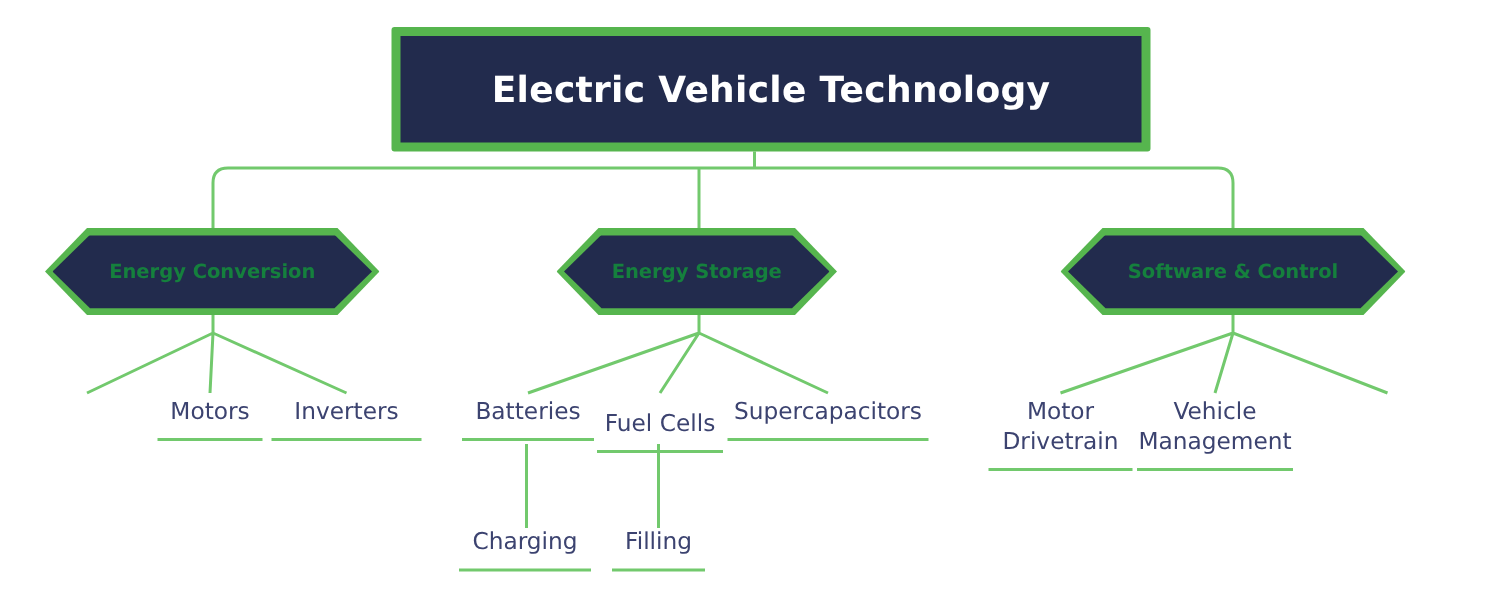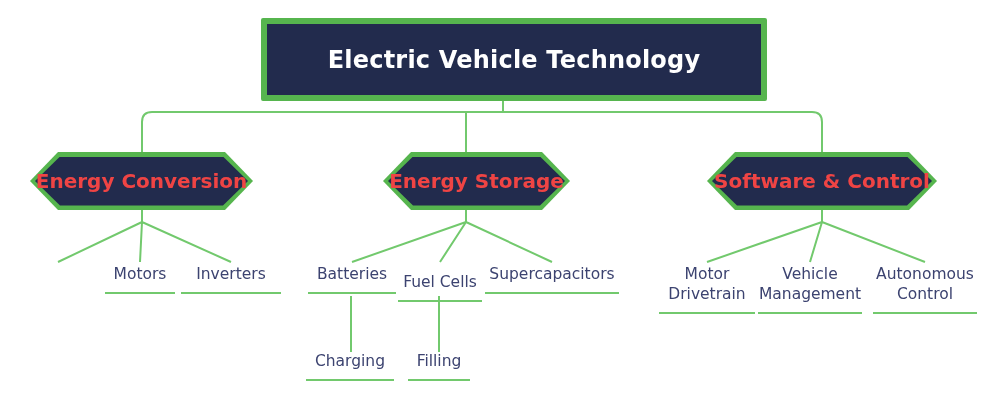--- a/index.html
+++ b/index.html
@@ -36,21 +36,21 @@
   .hex .shape{
     position:absolute;inset:0;background:var(--green-border);
     clip-path:polygon(0 50%,28px 0,calc(100% - 28px) 0,100% 50%,calc(100% - 28px) 100%,28px 100%);
   }
   .hex .shape-inner{
     position:absolute;inset:4.5px 5px;background:var(--navy);
     clip-path:polygon(0 50%,25px 0,calc(100% - 25px) 0,100% 50%,calc(100% - 25px) 100%,25px 100%);
   }
   .hex .hex-label{
     position:absolute;inset:0;display:flex;align-items:center;justify-content:center;
-    color:#ef4444;font-size:20px;font-weight:bold;white-space:nowrap;
+    color:#15803d;font-size:13px;font-weight:bold;white-space:nowrap;
   }
 
   .leaf{
     position:absolute;
     color:var(--leaf-text);
     font-size:15.5px;line-height:20px;text-align:center;
     padding-bottom:8px;
     border-bottom:2px solid var(--green-line);
   }
 </style>
@@ -79,21 +79,21 @@
 
   <div class="root-box">
     <span class="title">Electric Vehicle Technology</span>
   </div>
 
   <div class="hex" style="left:30px;width:223px;">
     <div class="shape"></div>
     <div class="shape-inner"></div>
     <span class="hex-label">Energy Conversion</span>
   </div>
-  <div class="hex" style="left:383px;width:187px;">
+  <div class="hex" style="left:371px;width:187px;">
     <div class="shape"></div>
     <div class="shape-inner"></div>
     <span class="hex-label">Energy Storage</span>
   </div>
   <div class="hex" style="left:707px;width:230px;">
     <div class="shape"></div>
     <div class="shape-inner"></div>
     <span class="hex-label">Software &amp; Control</span>
   </div>
 
@@ -113,23 +113,20 @@
   <div class="leaf" style="left:485px;top:264px;width:134px;">
     <span>Supercapacitors</span>
   </div>
 
   <div class="leaf" style="left:659px;top:264px;width:96px;">
     <span>Motor Drivetrain</span>
   </div>
   <div class="leaf" style="left:758px;top:264px;width:104px;">
     <span>Vehicle Management</span>
   </div>
-  <div class="leaf" style="left:873px;top:264px;width:104px;">
-    <span>Autonomous Control</span>
-  </div>
 
   <div class="leaf" style="left:306px;top:351px;width:88px;">
     <span>Charging</span>
   </div>
   <div class="leaf" style="left:408px;top:351px;width:62px;">
     <span>Filling</span>
   </div>
 
 </div>
 

